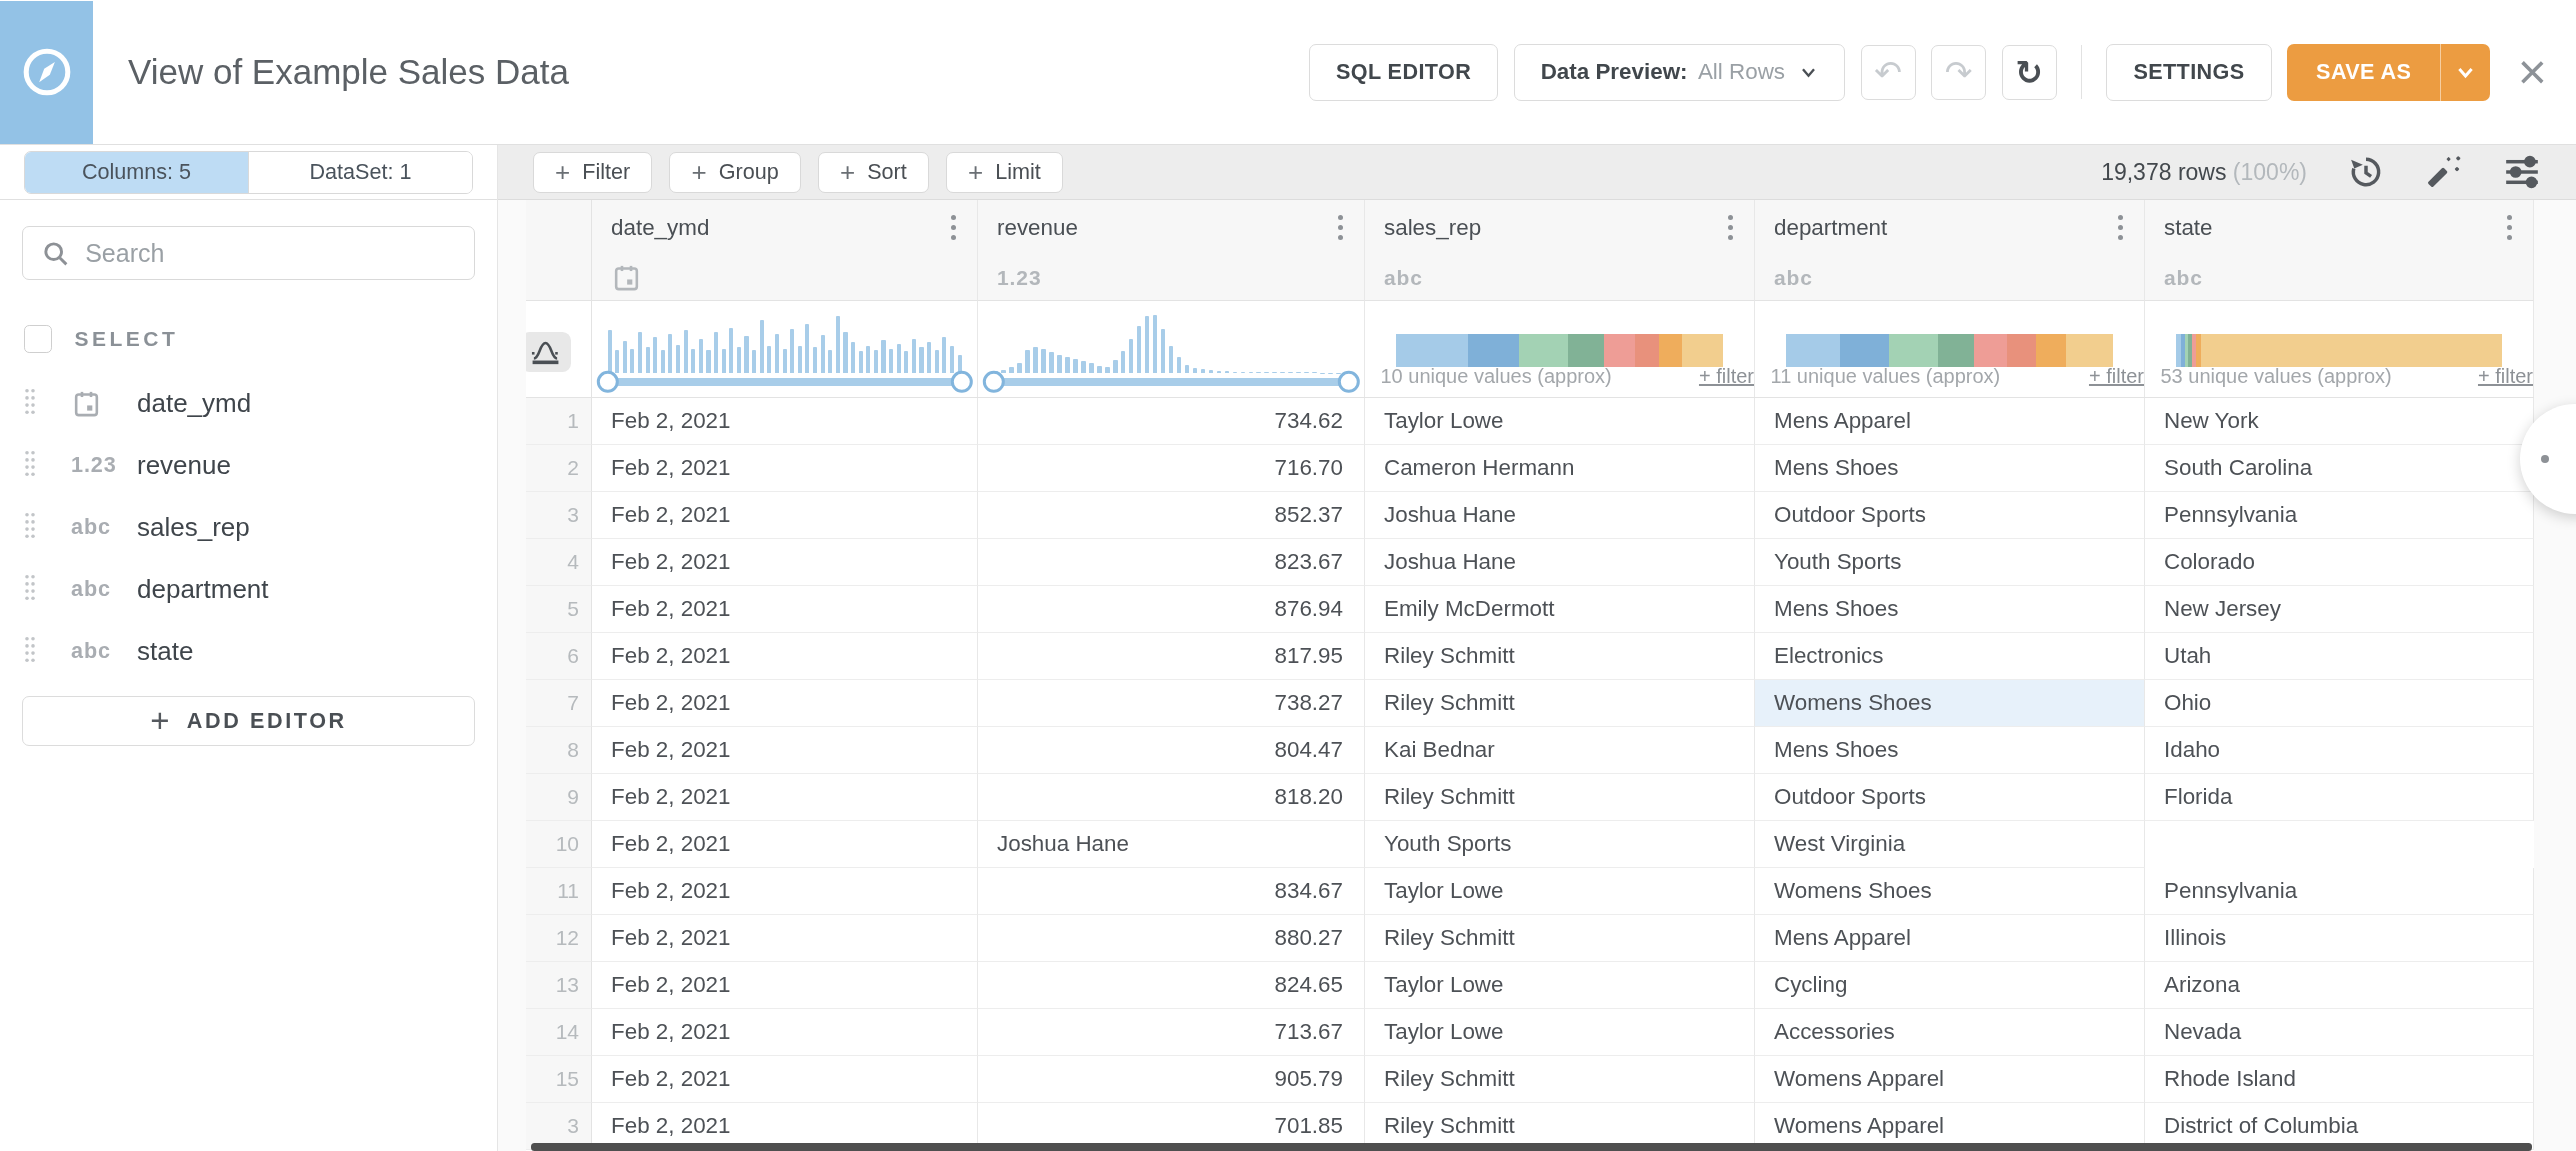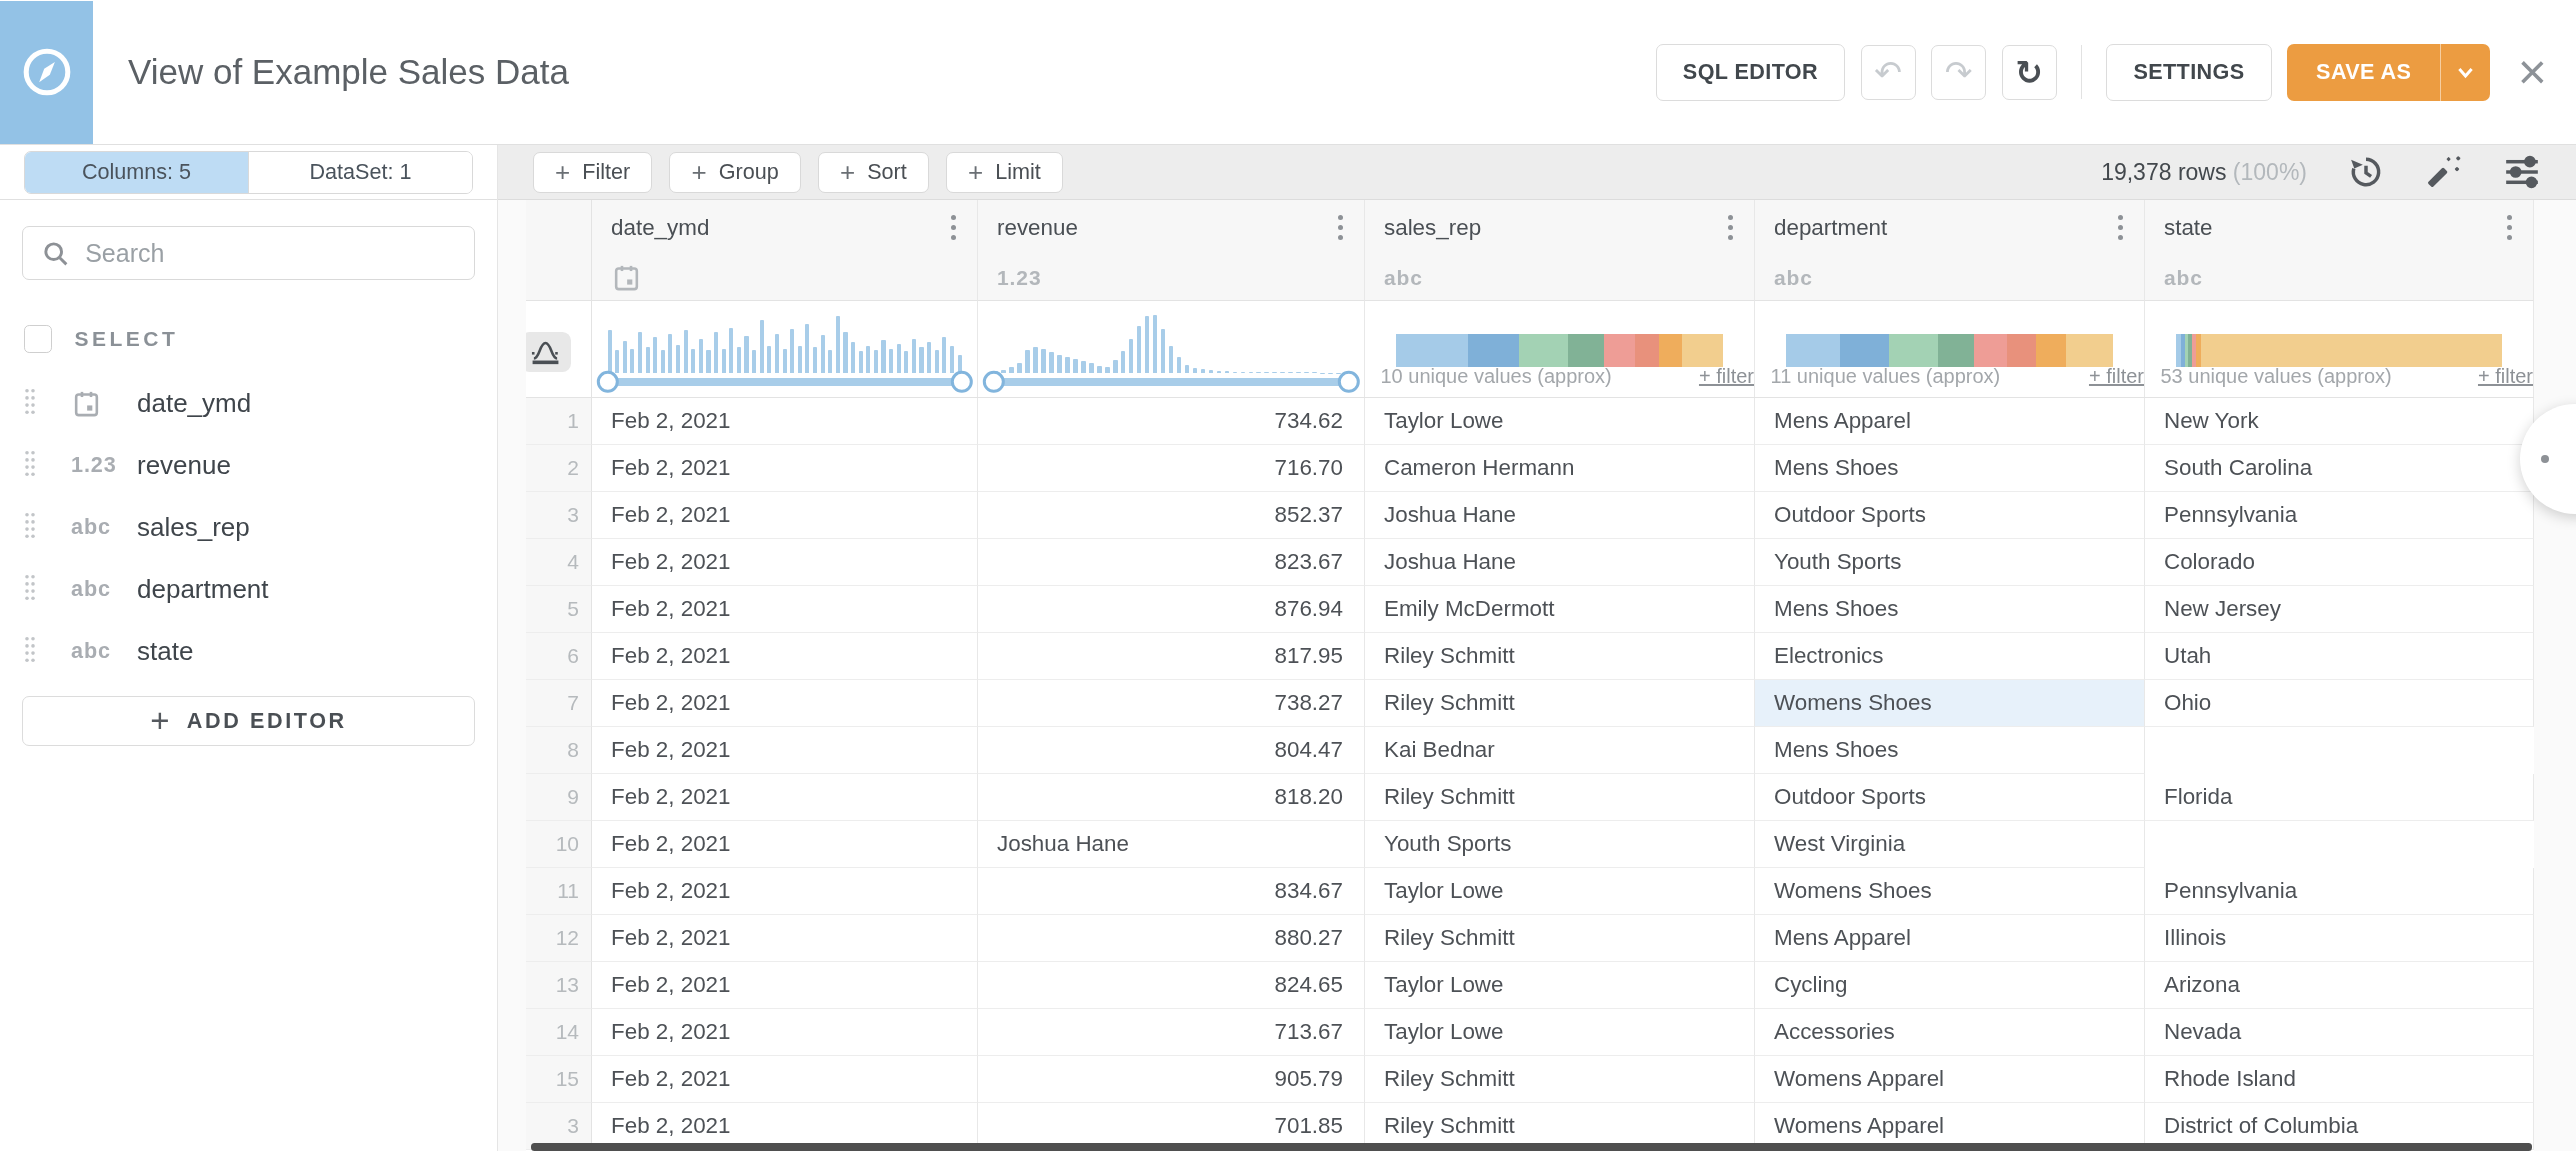--- a/index.html
+++ b/index.html
@@ -126,20 +126,27 @@
       <circle cx="24" cy="24" r="18.5" fill="none" stroke="#fff" stroke-width="4.5"></circle>
       <path d="M31 15 L21.5 21 L17 33 L26.5 26.5 Z" fill="#fff"></path>
     </svg>
   </div>
   <div class="page-title">View of Example Sales Data</div>
 
   <div class="hdr-right">
     <div class="btn btn-pad">
       <span class="btn-label">SQL EDITOR</span>
     </div>
+    <div class="btn btn-pad">
+      <span class="dp-label">Data Preview:</span>
+      <span class="dp-value">All Rows</span>
+      <svg class="chev" viewBox="0 0 24 24" fill="none" stroke="#4a4f54" stroke-width="3">
+          <path d="M5 8 L12 16 L19 8"></path>
+        </svg>
+    </div>
     <div class="btn icon-btn">
       <span class="uglyph dim">↶</span>
     </div>
     <div class="btn icon-btn">
       <span class="uglyph dim">↷</span>
     </div>
     <div class="btn icon-btn">
       <span class="uglyph dark">↻</span>
     </div>
     <div class="vdiv"></div>
@@ -605,20 +612,21 @@
         <div class="cell">Riley Schmitt</div>
         <div class="cell hl">Womens Shoes</div>
         <div class="cell">Ohio</div>
       </div>
       <div class="trow drow">
         <div class="gutter">8</div>
         <div class="cell">Feb 2, 2021</div>
         <div class="cell num">804.47</div>
         <div class="cell">Kai Bednar</div>
         <div class="cell">Mens Shoes</div>
+        <div class="cell">Idaho</div>
       </div>
       <div class="trow drow">
         <div class="gutter">9</div>
         <div class="cell">Feb 2, 2021</div>
         <div class="cell num">818.20</div>
         <div class="cell">Riley Schmitt</div>
         <div class="cell">Outdoor Sports</div>
         <div class="cell">Florida</div>
       </div>
       <div class="trow drow">

